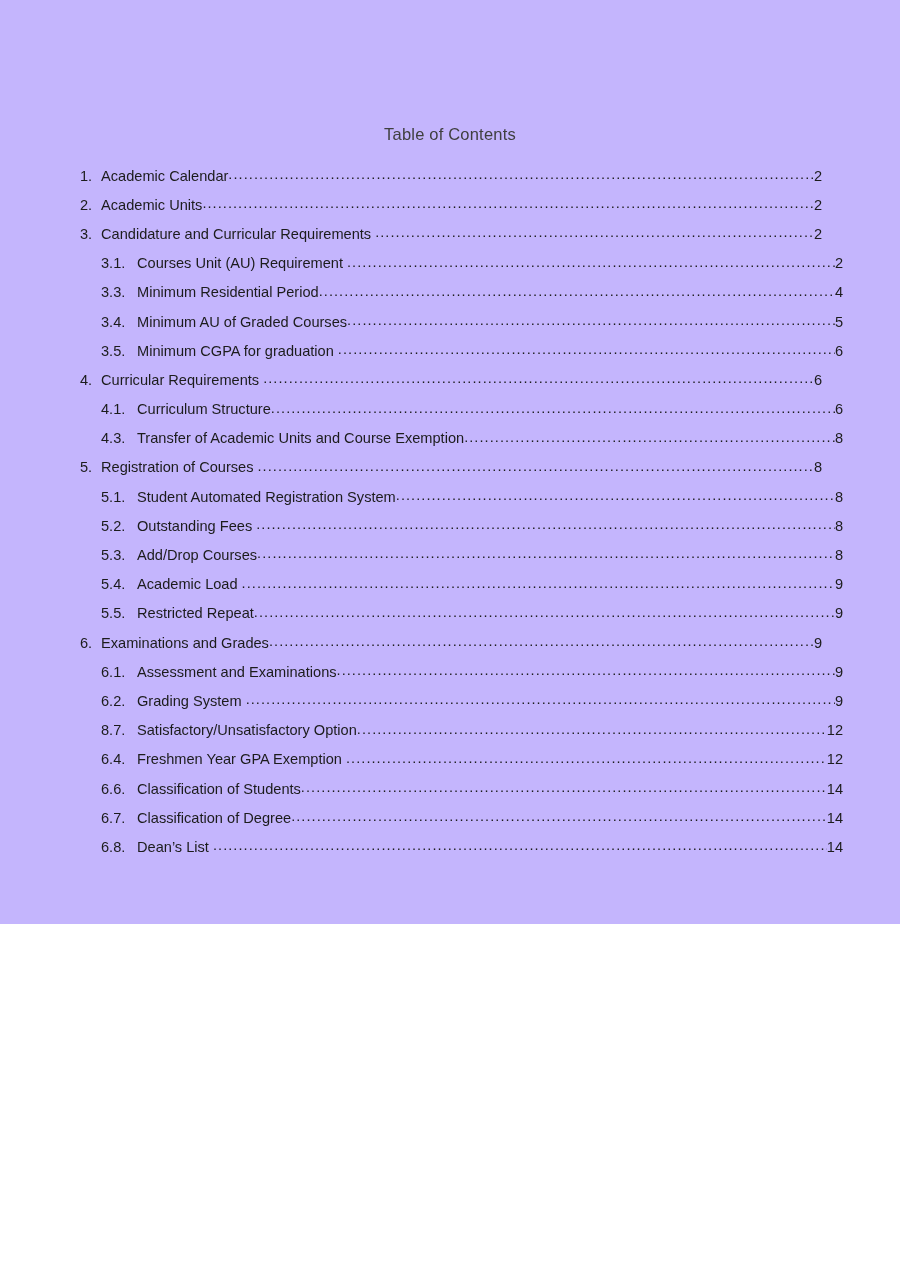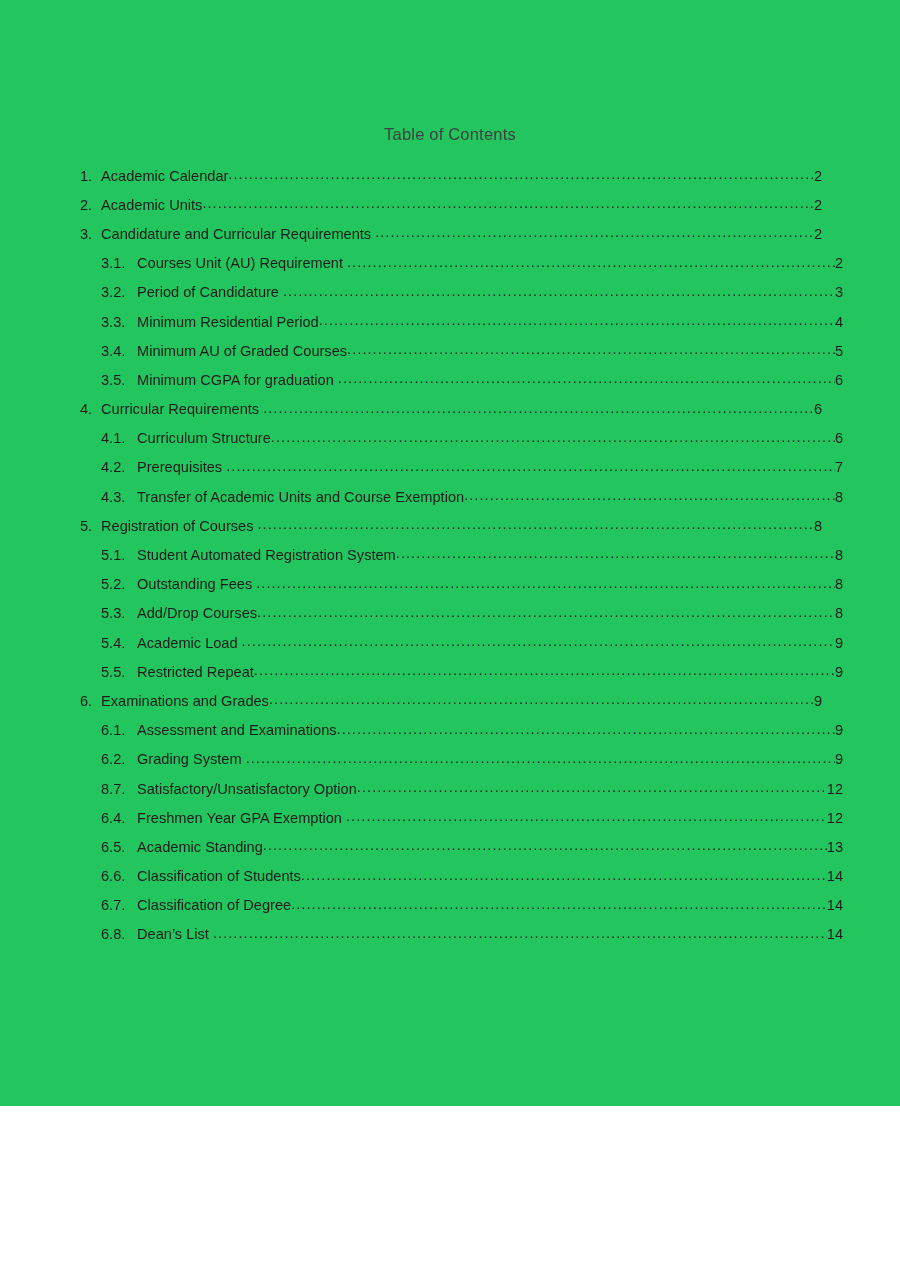--- a/index.html
+++ b/index.html
@@ -3,22 +3,22 @@
 <meta charset="utf-8">
 <style>
   html, body {
     margin: 0;
     padding: 0;
     background: #ffffff;
   }
   .page {
     position: relative;
     width: 900px;
-    height: 1106px;
-    background: #22c55e;
+    height: 924px;
+    background: #c4b5fd;
     font-family: "Liberation Sans", sans-serif;
     overflow: hidden;
   }
   .toc-title {
     position: absolute;
     top: 125px;
     left: 0;
     width: 900px;
     text-align: center;
     font-size: 16.5px;
@@ -125,27 +125,20 @@
         <span class="toc-page">2</span>
       </div>
       <div class="toc-entry lvl2">
         <span class="toc-num">3.1.</span>
         <span class="toc-text">Courses Unit (AU) Requirement</span>
         <span class="pre-gap"></span>
         <span class="toc-leader"></span>
         <span class="toc-page">2</span>
       </div>
       <div class="toc-entry lvl2">
-        <span class="toc-num">3.2.</span>
-        <span class="toc-text">Period of Candidature</span>
-        <span class="pre-gap"></span>
-        <span class="toc-leader"></span>
-        <span class="toc-page">3</span>
-      </div>
-      <div class="toc-entry lvl2">
         <span class="toc-num">3.3.</span>
         <span class="toc-text">Minimum Residential Period</span>
         <span class="toc-leader"></span>
         <span class="toc-page">4</span>
       </div>
       <div class="toc-entry lvl2">
         <span class="toc-num">3.4.</span>
         <span class="toc-text">Minimum AU of Graded Courses</span>
         <span class="toc-leader"></span>
         <span class="toc-page">5</span>
@@ -164,27 +157,20 @@
         <span class="toc-leader"></span>
         <span class="toc-page">6</span>
       </div>
       <div class="toc-entry lvl2">
         <span class="toc-num">4.1.</span>
         <span class="toc-text">Curriculum Structure</span>
         <span class="toc-leader"></span>
         <span class="toc-page">6</span>
       </div>
       <div class="toc-entry lvl2">
-        <span class="toc-num">4.2.</span>
-        <span class="toc-text">Prerequisites</span>
-        <span class="pre-gap"></span>
-        <span class="toc-leader"></span>
-        <span class="toc-page">7</span>
-      </div>
-      <div class="toc-entry lvl2">
         <span class="toc-num">4.3.</span>
         <span class="toc-text">Transfer of Academic Units and Course Exemption</span>
         <span class="toc-leader"></span>
         <span class="toc-page">8</span>
       </div>
       <div class="toc-entry lvl1">
         <span class="toc-num">5.</span>
         <span class="toc-text">Registration of Courses</span>
         <span class="pre-gap"></span>
         <span class="toc-leader"></span>
@@ -248,26 +234,20 @@
         <span class="toc-page">12</span>
       </div>
       <div class="toc-entry lvl2">
         <span class="toc-num">6.4.</span>
         <span class="toc-text">Freshmen Year GPA Exemption</span>
         <span class="pre-gap"></span>
         <span class="toc-leader"></span>
         <span class="toc-page">12</span>
       </div>
       <div class="toc-entry lvl2">
-        <span class="toc-num">6.5.</span>
-        <span class="toc-text">Academic Standing</span>
-        <span class="toc-leader"></span>
-        <span class="toc-page">13</span>
-      </div>
-      <div class="toc-entry lvl2">
         <span class="toc-num">6.6.</span>
         <span class="toc-text">Classification of Students</span>
         <span class="toc-leader"></span>
         <span class="toc-page">14</span>
       </div>
       <div class="toc-entry lvl2">
         <span class="toc-num">6.7.</span>
         <span class="toc-text">Classification of Degree</span>
         <span class="toc-leader"></span>
         <span class="toc-page">14</span>

